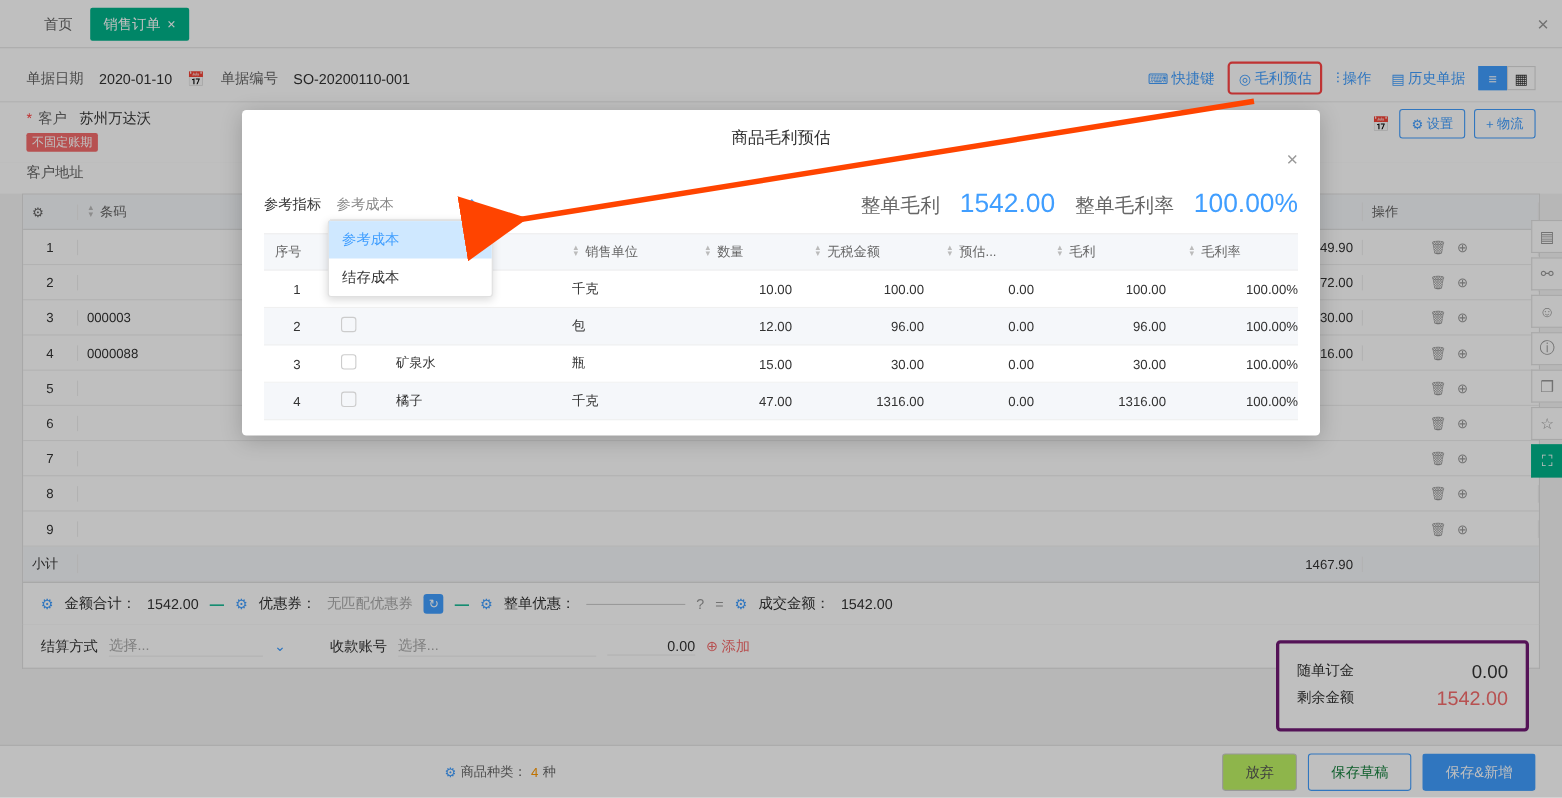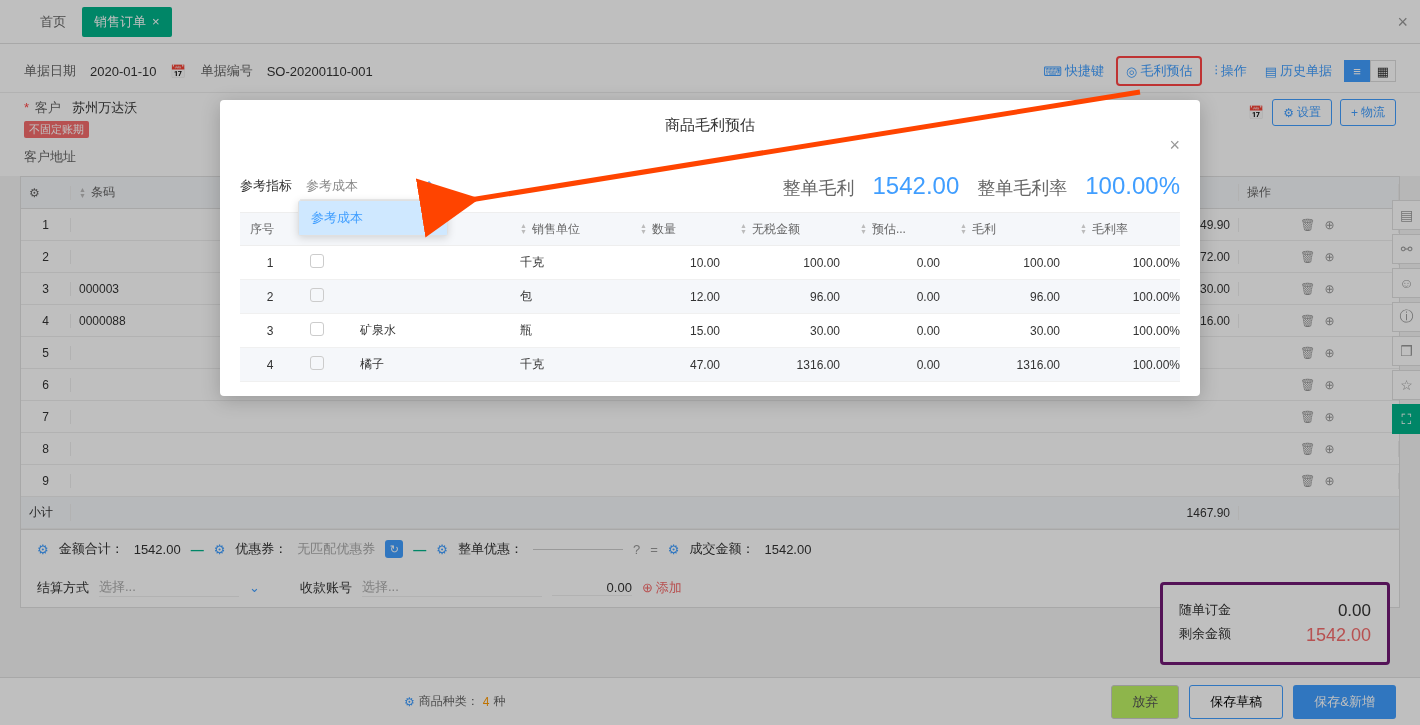--- a/index.html
+++ b/index.html
@@ -54,21 +54,21 @@
 .deposit-box { position: absolute; right: 30px; bottom: 60px; background: #fff; border: 3px solid #701a75; padding: 12px 16px; width: 230px; border-radius: 4px; }
 .dep-row { display: flex; justify-content: space-between; margin: 4px 0; font-size: 13px; }
 .dep-amt-red { color: #f56c6c; font-size: 18px; }
 
 
 .footer { position: absolute; bottom: 0; left: 0; right: 0; background: #fff; border-top: 1px solid #e0e0e0; height: 48px; display: flex; align-items: center; justify-content: flex-end; gap: 10px; padding: 0 24px; }
 .foot-info { margin-right: auto; margin-left: 380px; color: #666; font-size: 12px; display: flex; align-items: center; gap: 4px; }
 .foot-info .cnt { color: #f90; }
 .btn { padding: 7px 20px; border-radius: 3px; font-size: 13px; cursor: pointer; border: 1px solid transparent; }
 .btn-plain { background: #bef264; border-color: #ccc; color: #555; }
-.btn-outline-blue { background: #fff; border-color: #409eff; color: #000000; }
+.btn-outline-blue { background: #fff; border-color: #409eff; color: #15803d; }
 .btn-primary { background: #409eff; color: #fff; }
 
 
 .right-dock { position: absolute; right: 0; top: 200px; width: 28px; display: flex; flex-direction: column; gap: 4px; }
 .dock-item { width: 28px; height: 30px; background: #fff; border: 1px solid #e0e0e0; border-right: none; display: flex; align-items: center; justify-content: center; color: #999; cursor: pointer; font-size: 14px; }
 .dock-item.green { background: #00b38a; color: #fff; border-color: #00b38a; }
 
 
 .modal-mask { position: absolute; inset: 0; background: rgba(0,0,0,0.25); display: flex; align-items: flex-start; justify-content: center; padding-top: 100px; z-index: 50; }
 .modal { background: #fff; width: 980px; border-radius: 4px; box-shadow: 0 4px 20px rgba(0,0,0,0.2); }
@@ -382,20 +382,21 @@
     </div>
     <div class="modal-body">
       <div class="filter-row">
         <span>参考指标</span>
         <div class="dd-select">
           <span>参考成本</span>
           <span class="dd-caret">⌃</span>
         </div>
         <div class="dd-pop">
           <div class="dd-opt sel">参考成本</div>
+          <div class="dd-opt">结存成本</div>
         </div>
         <div class="stats-right">
           <span class="stat-lbl">整单毛利</span>
           <span class="stat-val">1542.00</span>
           <span class="stat-lbl">整单毛利率</span>
           <span class="stat-val">100.00%</span>
         </div>
       </div>
 
       <div class="mt-head">

